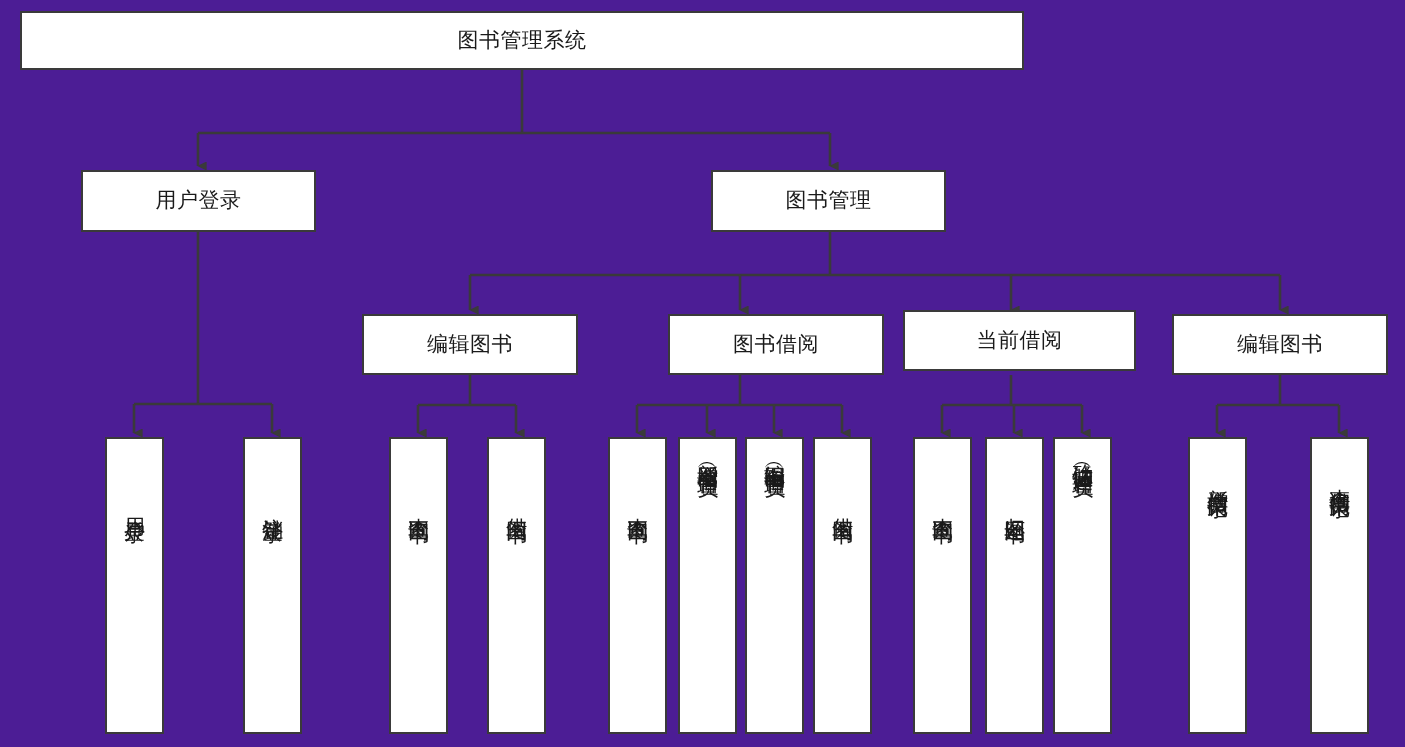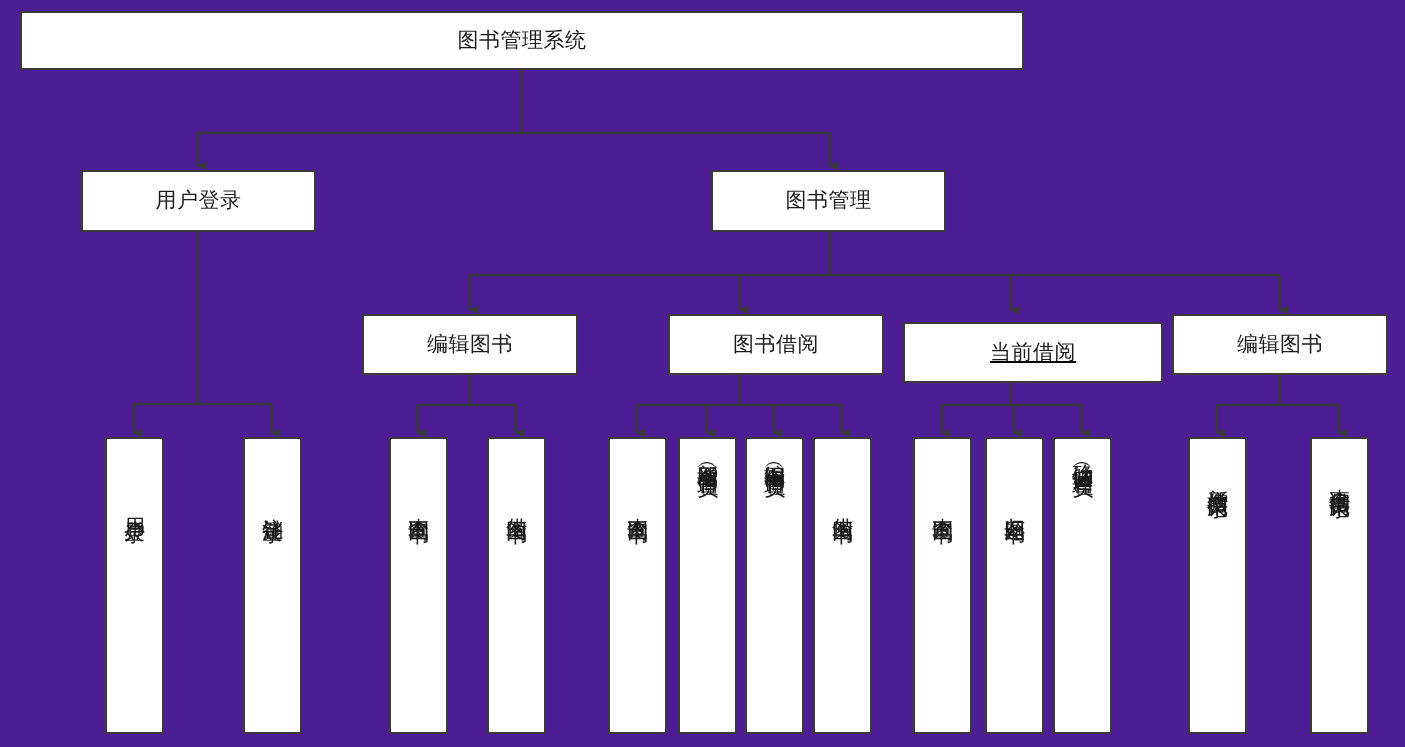--- a/index.html
+++ b/index.html
@@ -138,21 +138,21 @@
   <div class="node-box" style="left:711px; top:170px; width:235px; height:62px;">
     <span class="node-label-h">图书管理</span>
   </div>
 
   <div class="node-box" style="left:362px; top:314px; width:216px; height:61px;">
     <span class="node-label-h">编辑图书</span>
   </div>
   <div class="node-box" style="left:668px; top:314px; width:216px; height:61px;">
     <span class="node-label-h">图书借阅</span>
   </div>
-  <div class="node-box" style="left:903px; top:322px; width:260px; height:61px;text-decoration:underline;">
+  <div class="node-box" style="left:903px; top:310px; width:233px; height:61px;">
     <span class="node-label-h">当前借阅</span>
   </div>
   <div class="node-box" style="left:1172px; top:314px; width:216px; height:61px;">
     <span class="node-label-h">编辑图书</span>
   </div>
 
   <div class="node-box vertical" style="left:105px; top:437px; width:59px; height:297px; padding-top:62px;">
     <span class="node-label-v">用户登录</span>
   </div>
   <div class="node-box vertical" style="left:243px; top:437px; width:59px; height:297px; padding-top:62px;">

